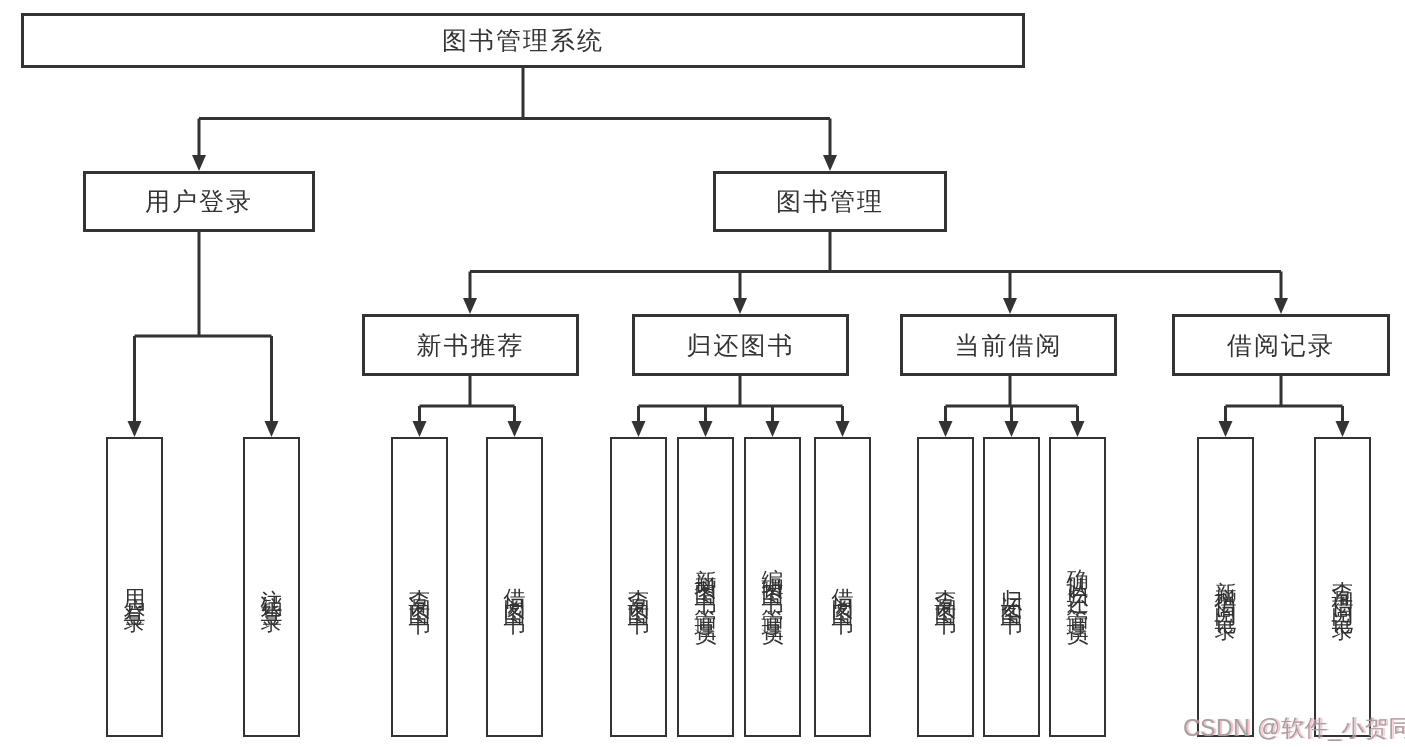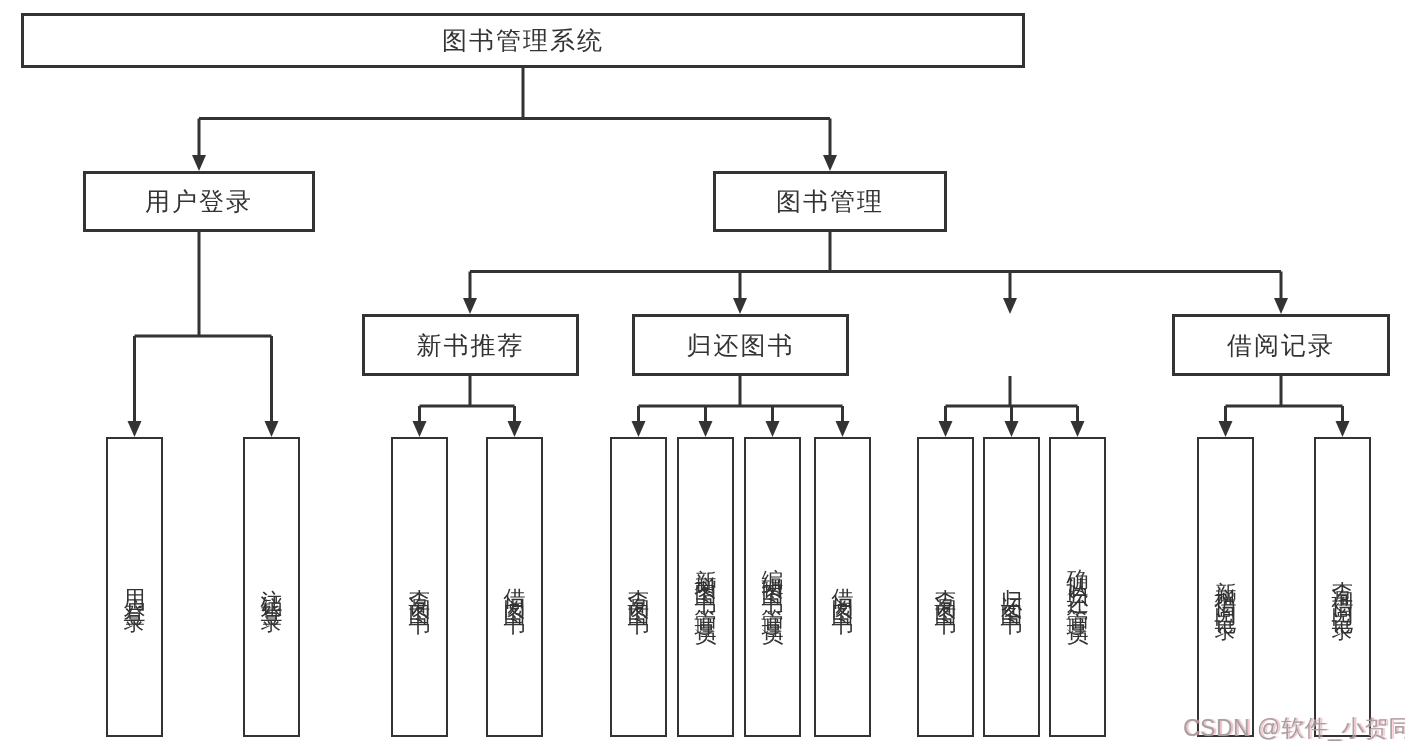--- a/index.html
+++ b/index.html
@@ -122,20 +122,23 @@
   <div class="box" style="left:362px;top:314px;width:217px;height:62px">
     <span>新书推荐</span>
   </div>
 
   <div class="box" style="left:713px;top:171px;width:234px;height:61px">
     <span>图书管理</span>
   </div>
   <div class="box" style="left:632px;top:314px;width:217px;height:62px">
     <span>归还图书</span>
   </div>
+  <div class="box" style="left:900px;top:314px;width:217px;height:62px">
+    <span>当前借阅</span>
+  </div>
   <div class="box" style="left:1172px;top:314px;width:218px;height:62px">
     <span>借阅记录</span>
   </div>
 
   <div class="box leaf" style="left:106px">
     <span>用户登录</span>
   </div>
   <div class="box leaf" style="left:243px">
     <span>注销登录</span>
   </div>

